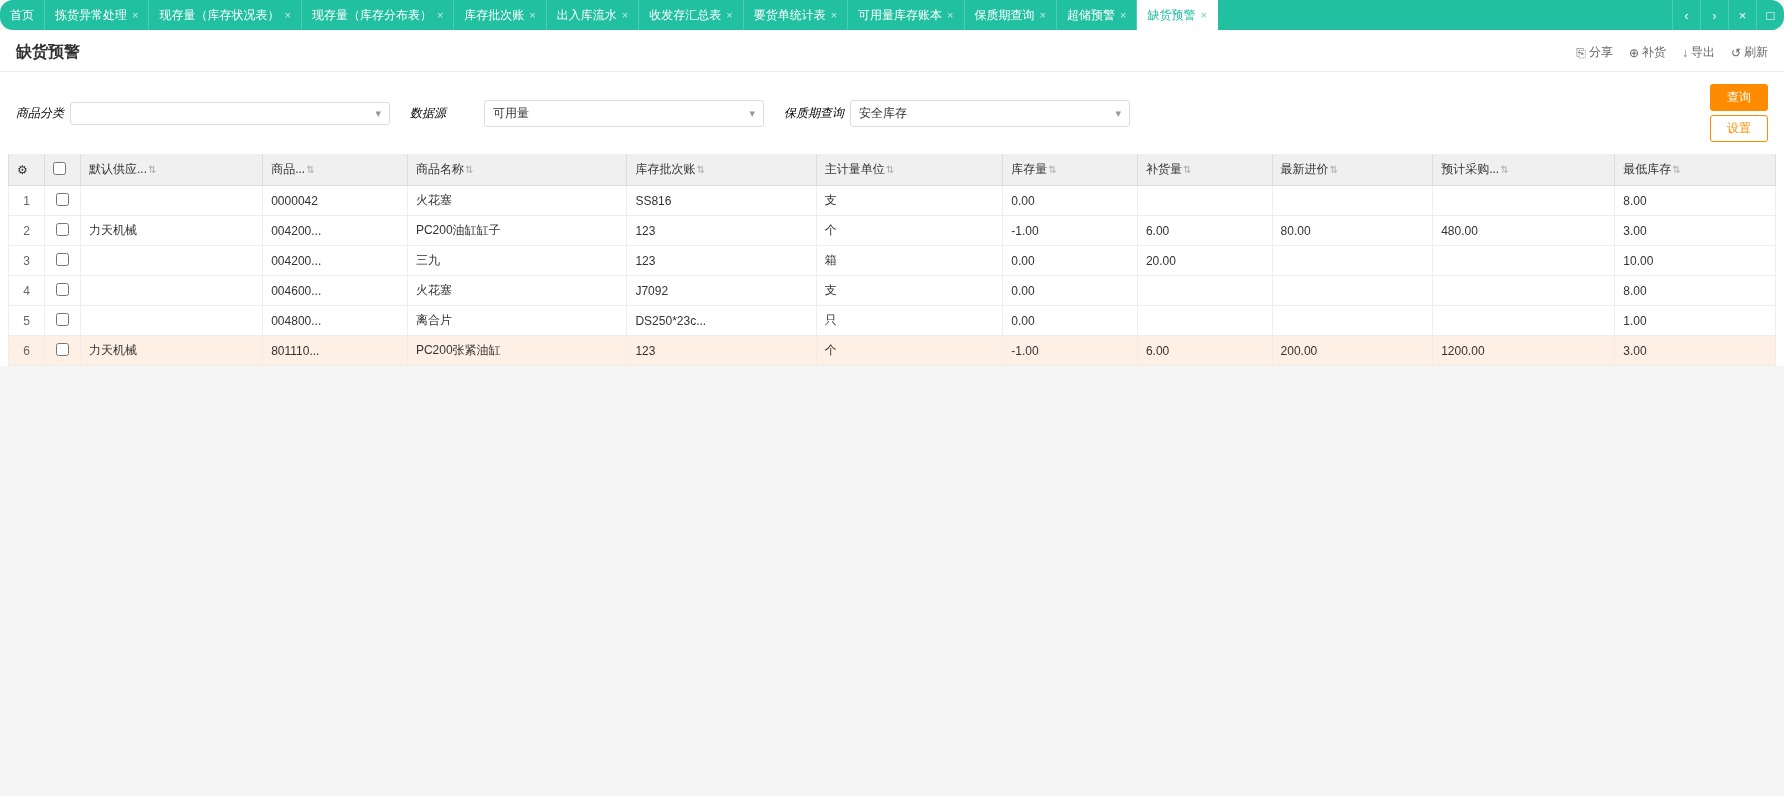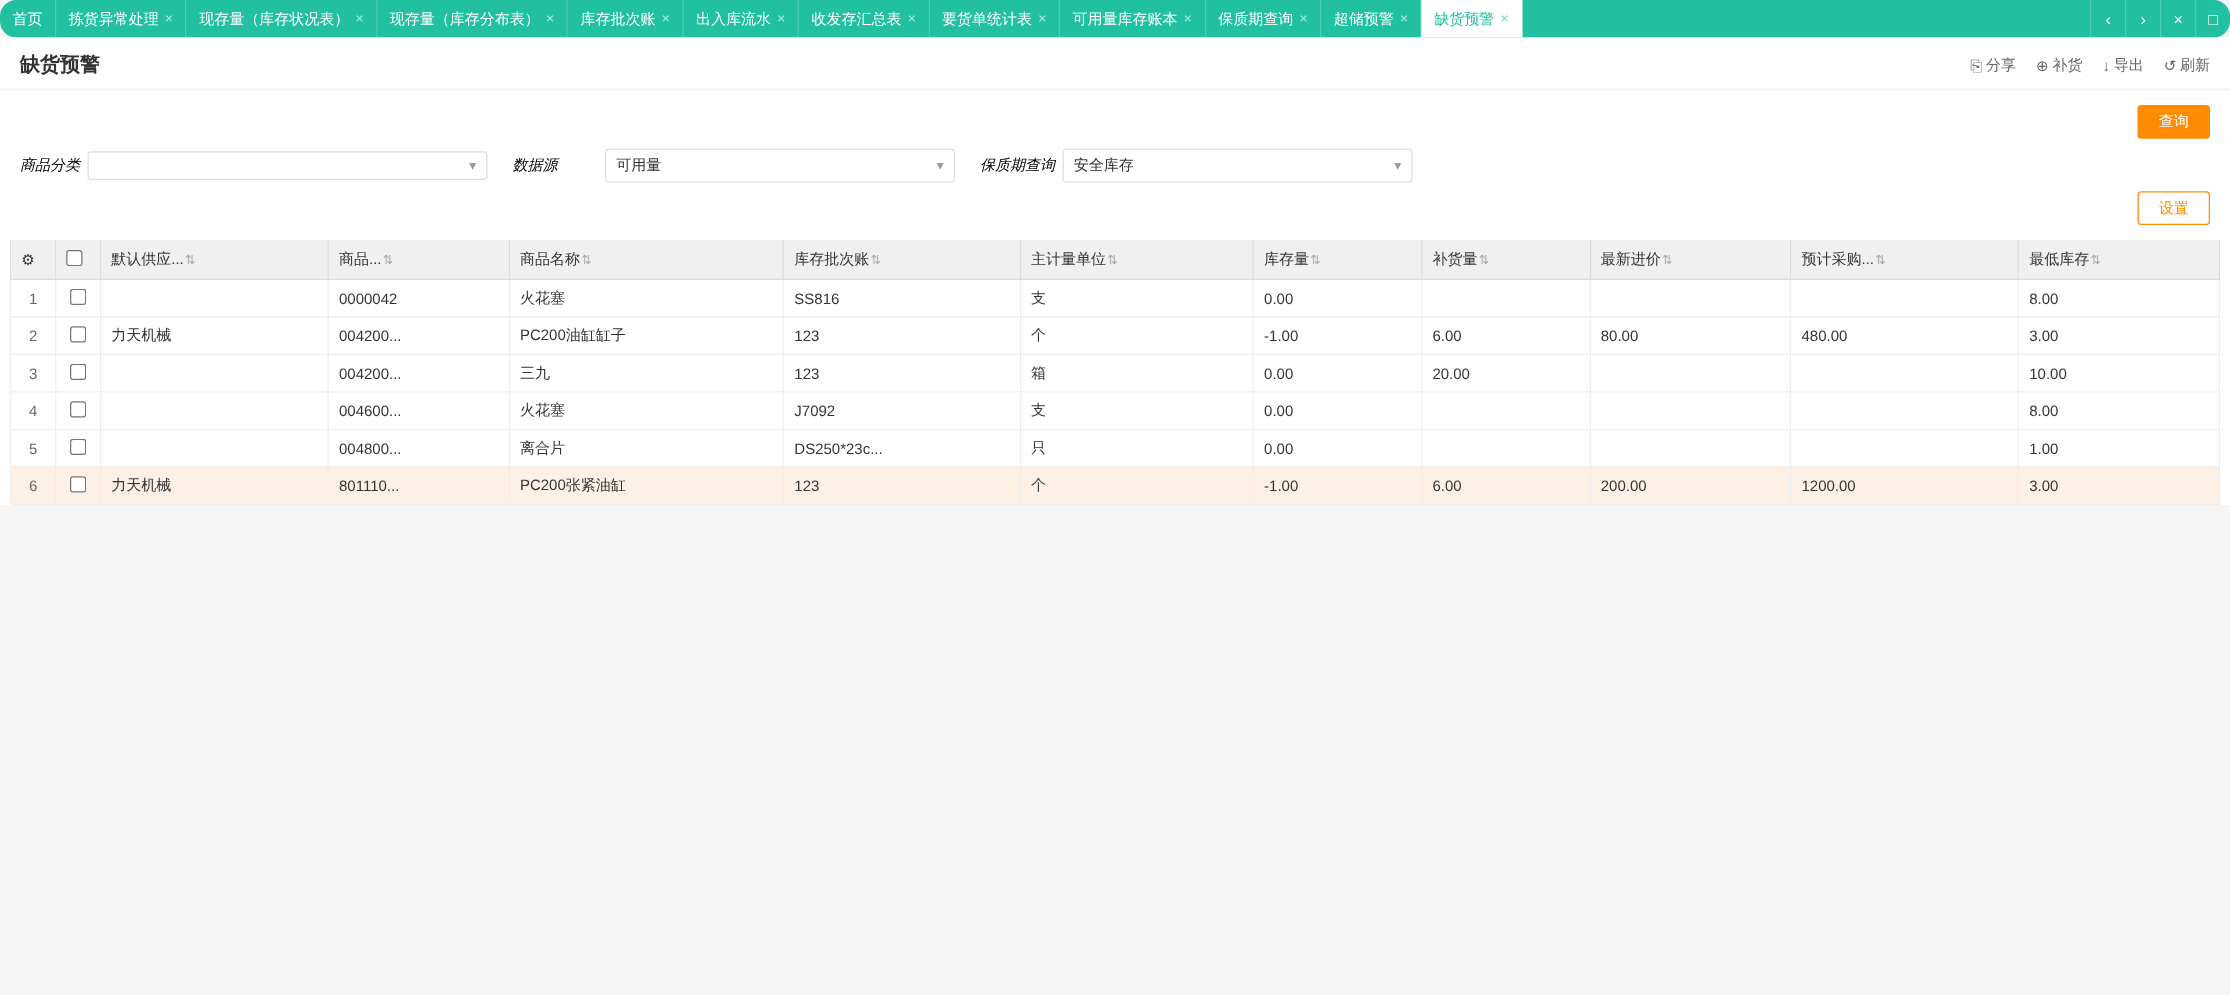--- a/index.html
+++ b/index.html
@@ -136,21 +136,20 @@
       font-size: 12px;
     }
     .btn-settings {
       background: #fff;
       color: #ff8c00;
       border: 1px solid #ff8c00;
       border-radius: 3px;
       padding: 4px 16px;
       cursor: pointer;
       font-size: 12px;
-      margin-top: 38px;
     }
 
     
     .table-container {
       padding: 0 8px;
     }
     table {
       width: 100%;
       border-collapse: collapse;
       font-size: 12px;

